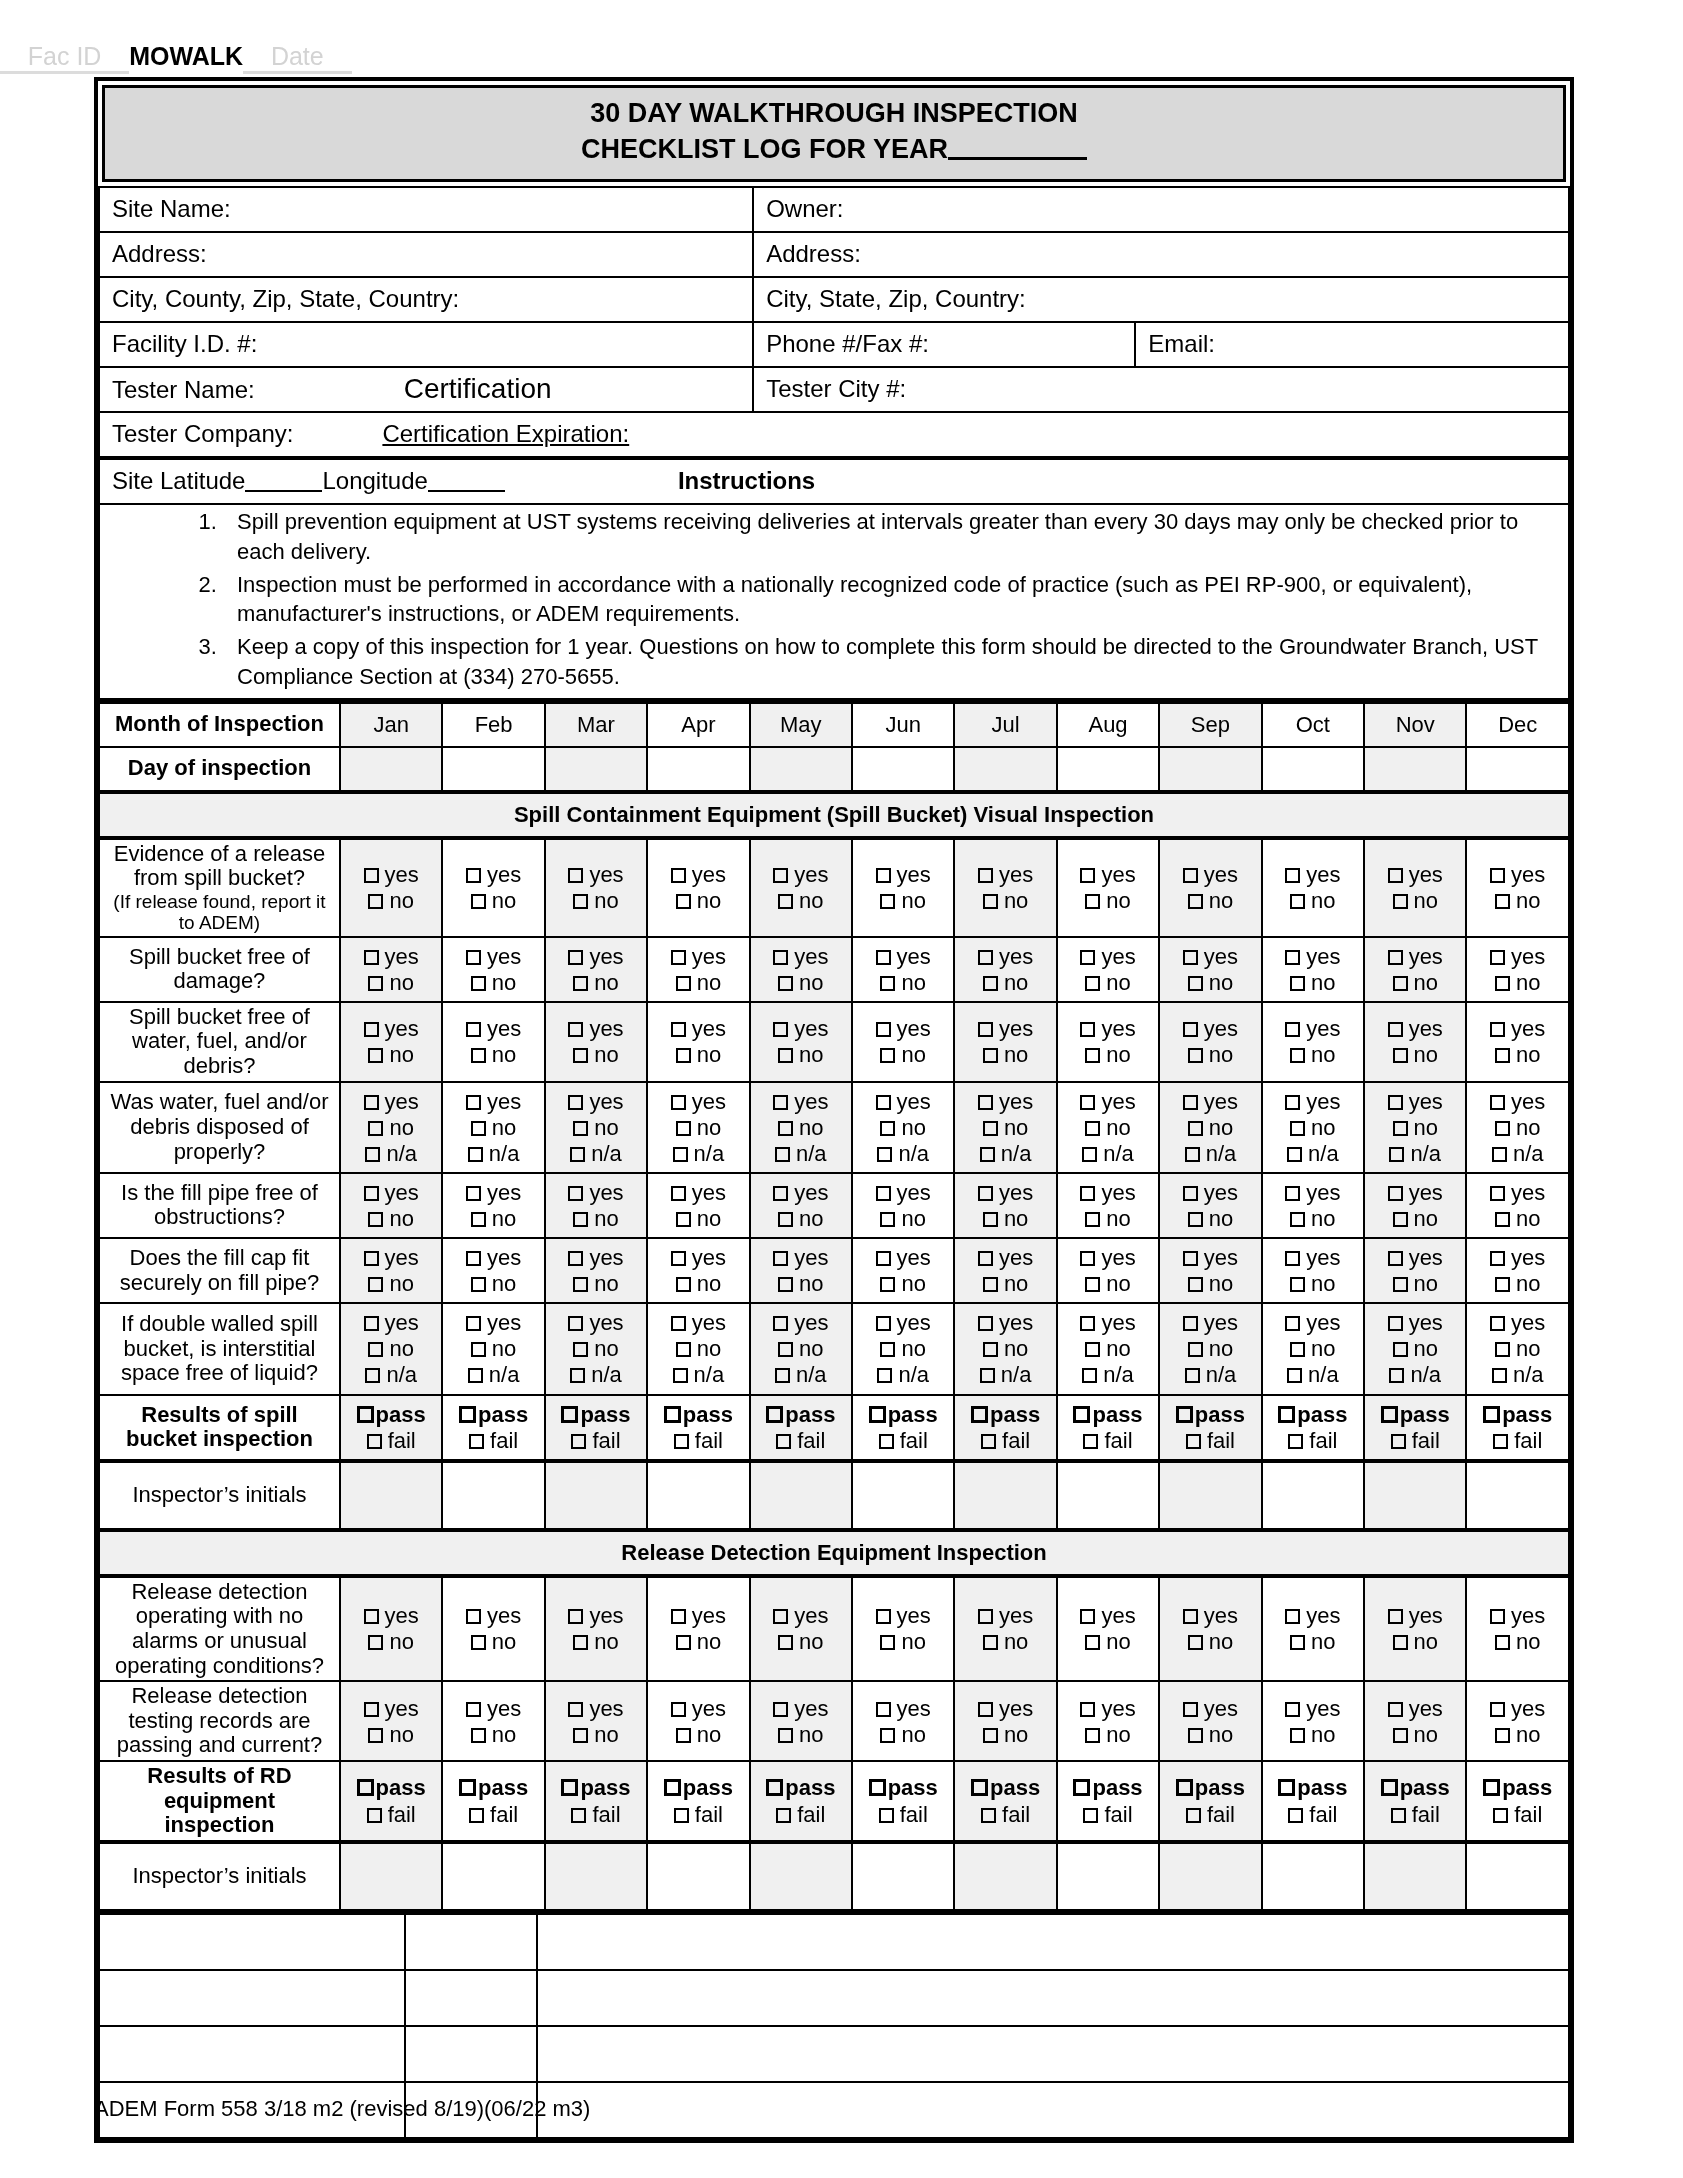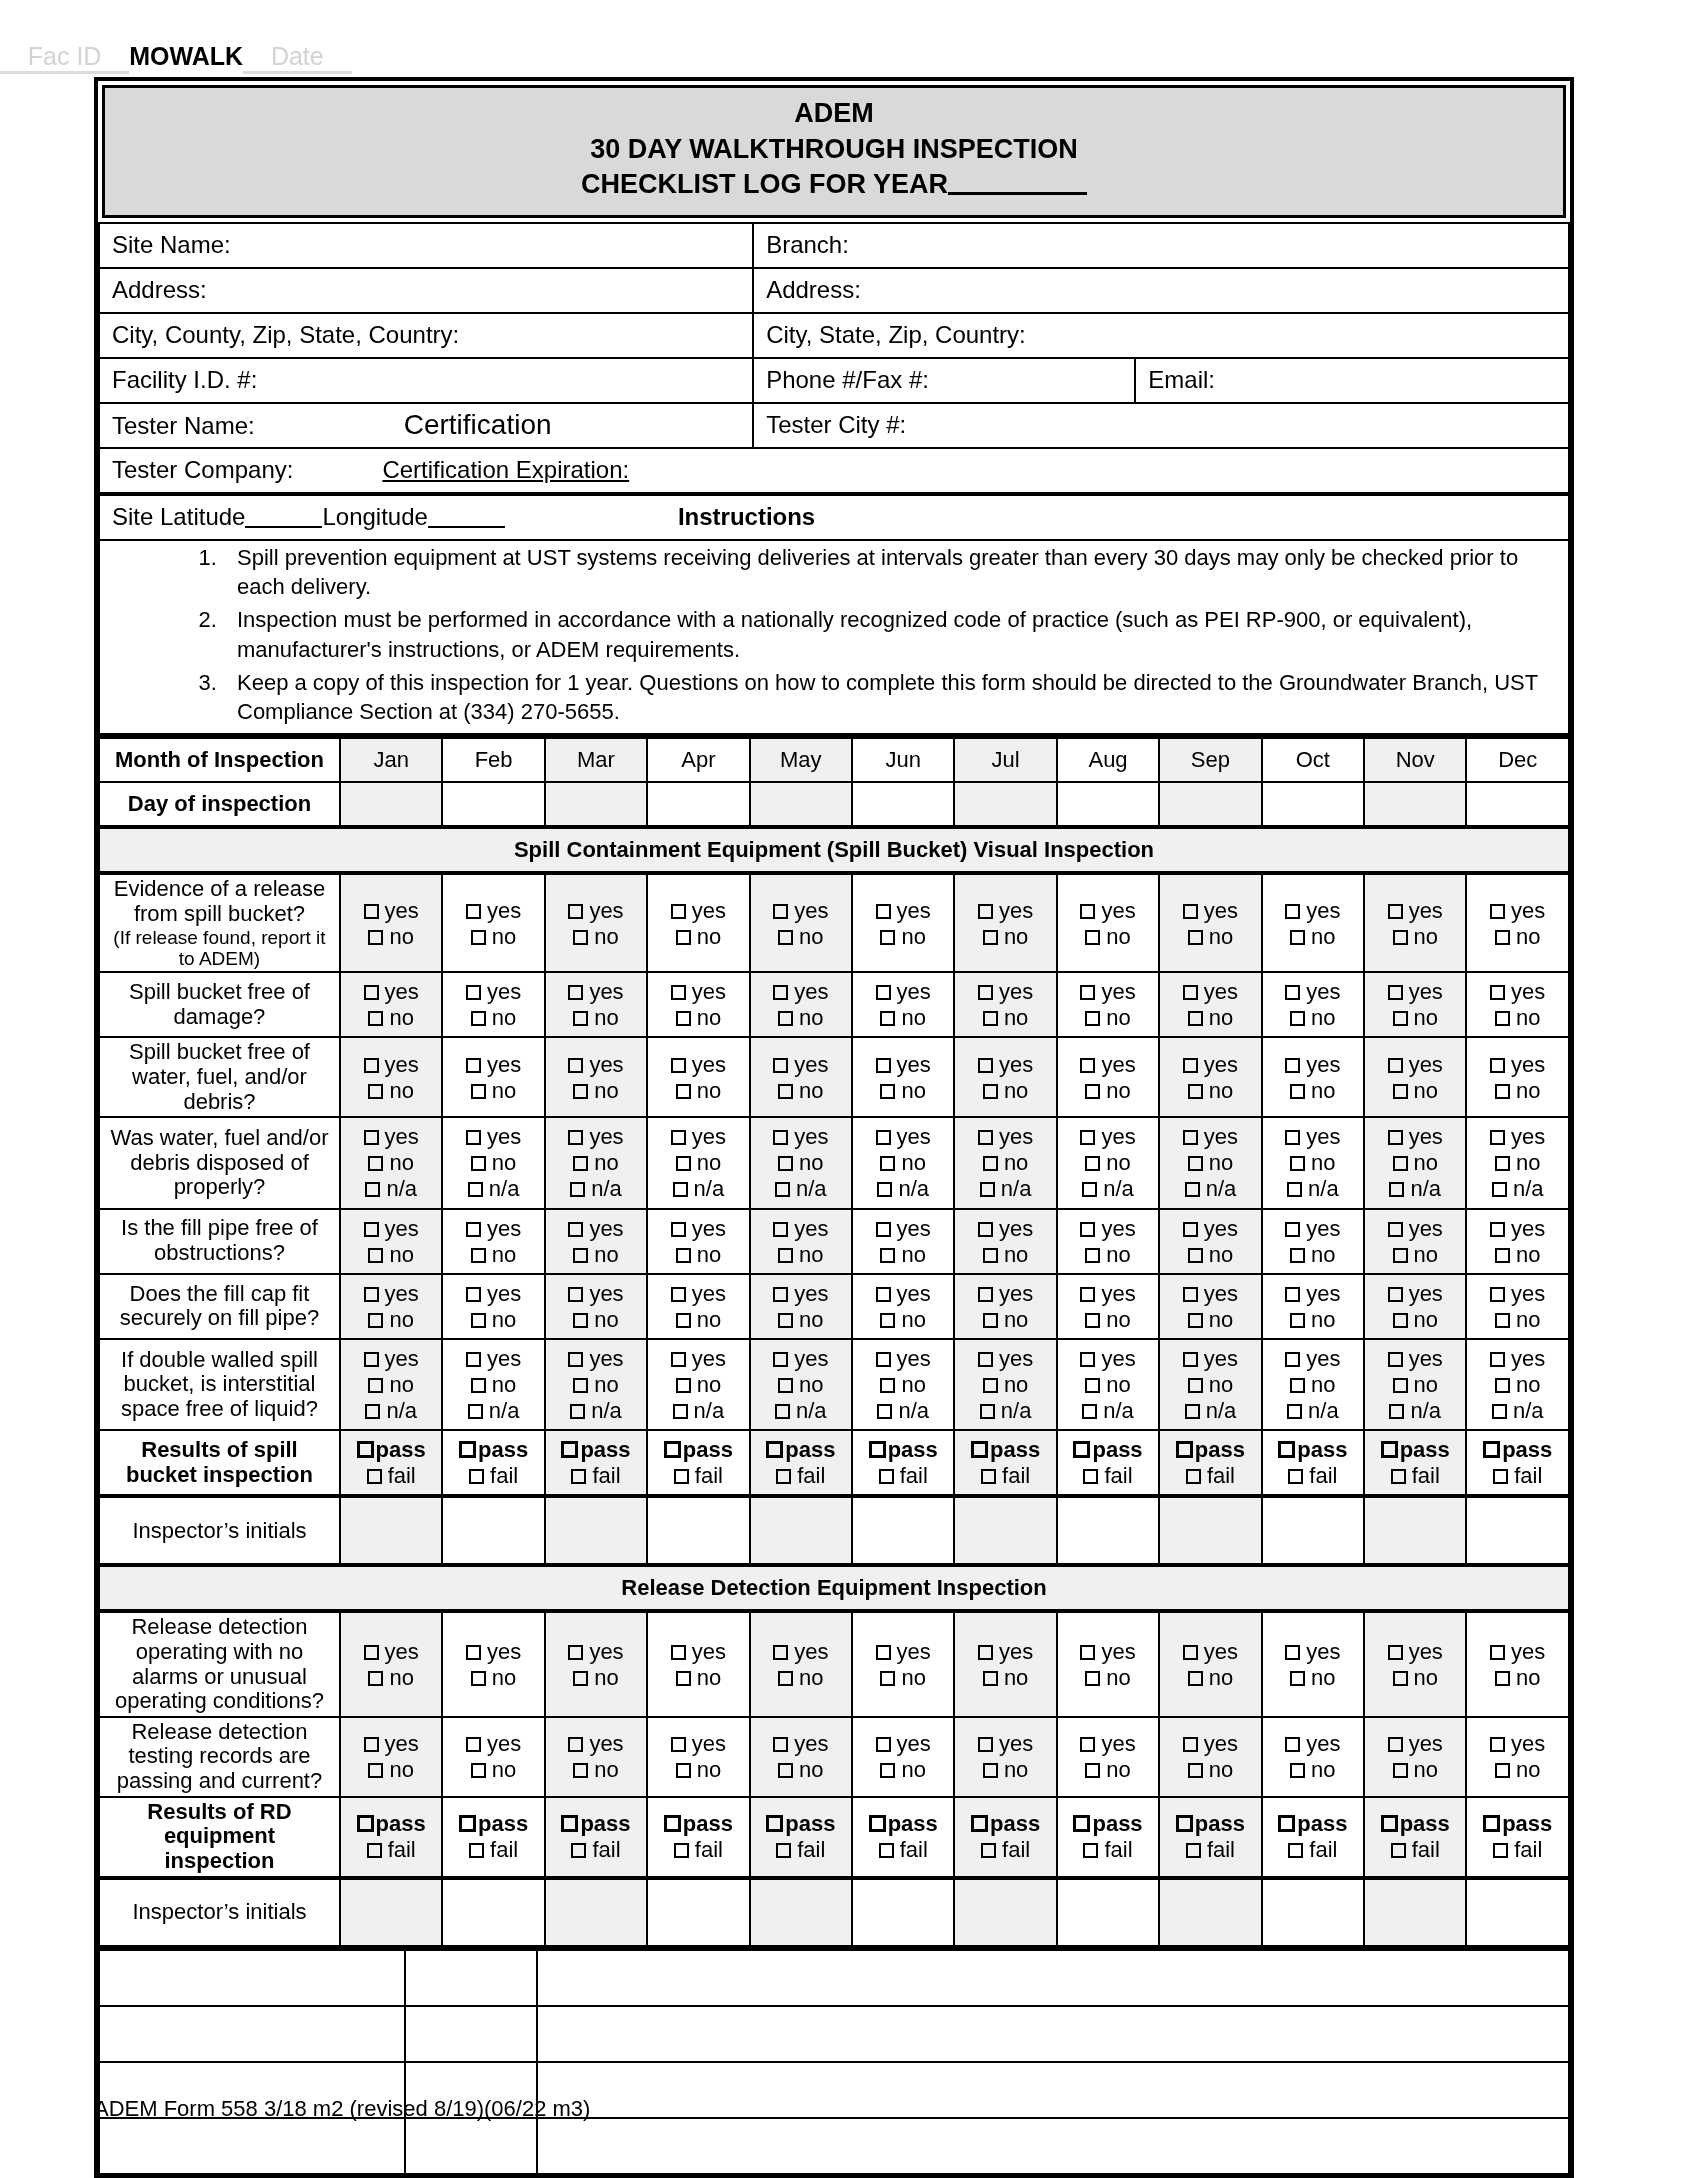--- a/index.html
+++ b/index.html
@@ -266,37 +266,36 @@
   <span class="seg rule">    </span>
   <span class="seg strong">MOWALK</span>
   <span class="seg rule">    </span>
   <span class="seg ghost">Date</span>
   <span class="seg rule">    </span>
 </div>
 
 <div class="doc">
 
   <div class="titleband">
-    <div class="t1">ADEM</div>
     <div class="t2">30 DAY WALKTHROUGH INSPECTION</div>
     <div class="t3">
       <span>CHECKLIST LOG FOR YEAR</span><span class="blankline"></span>
     </div>
   </div>
 
   <table class="info">
     <colgroup>
         <col style="width:44.5%">
         <col style="width:26%">
         <col style="width:29.5%">
       </colgroup>
     <tbody>
       <tr>
         <td>Site Name:</td>
-        <td colspan="2">Branch:</td>
+        <td colspan="2">Owner:</td>
       </tr>
       <tr>
         <td>Address:</td>
         <td colspan="2">Address:</td>
       </tr>
       <tr>
         <td>City, County, Zip, State, Country:</td>
         <td colspan="2">City, State, Zip, Country:</td>
       </tr>
       <tr>

